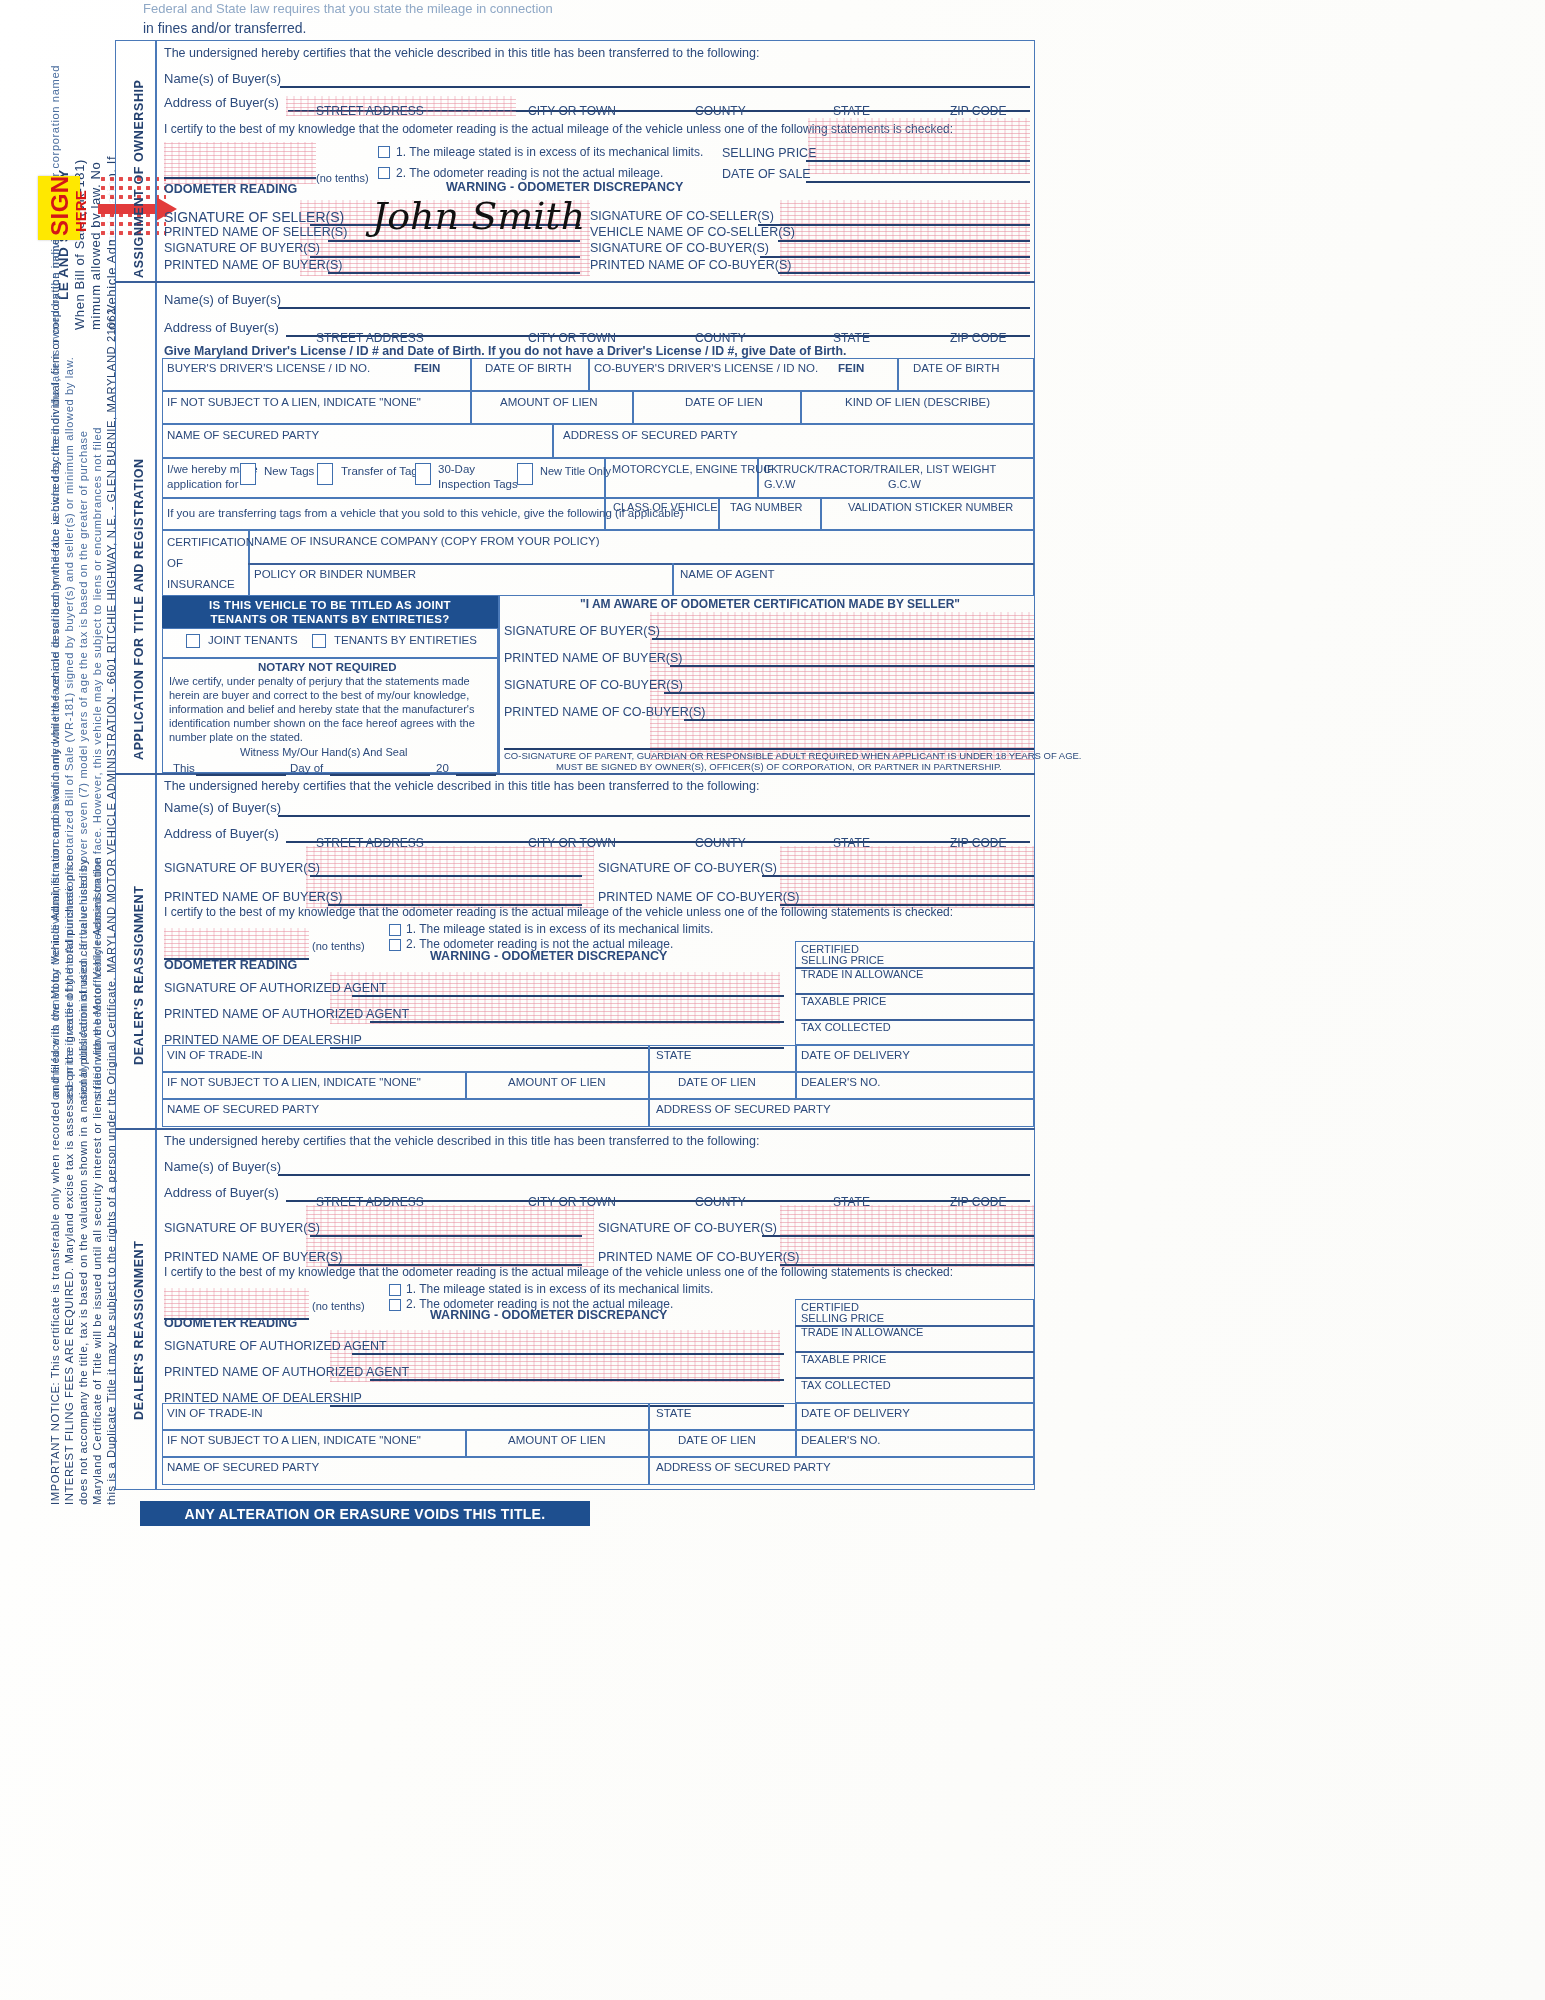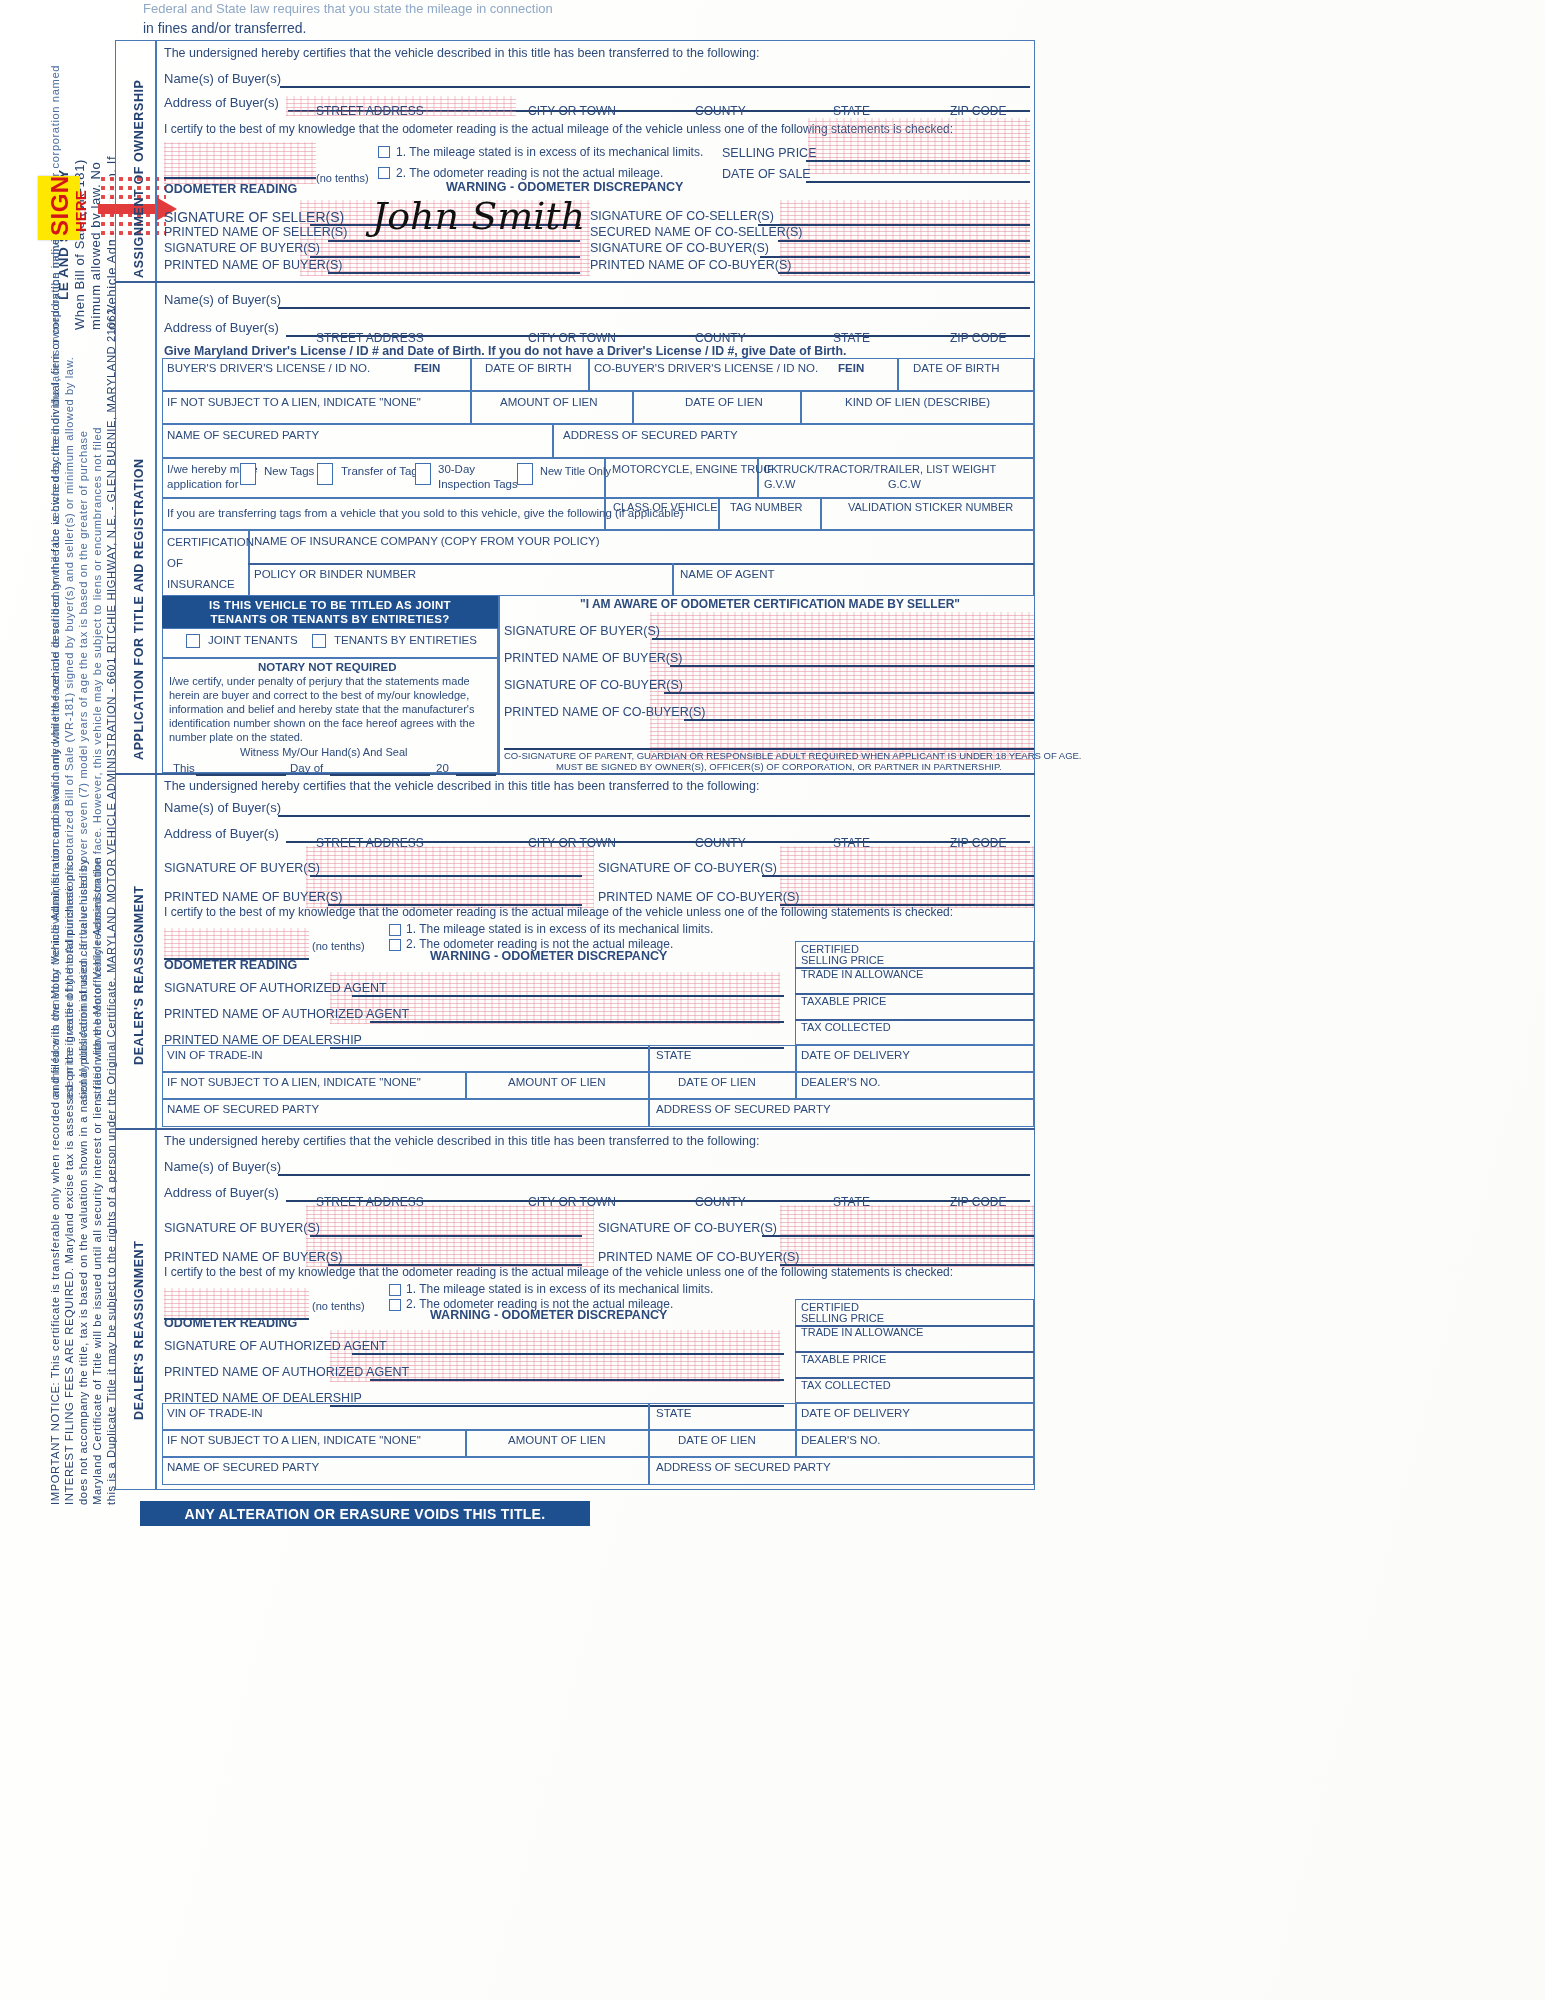--- a/index.html
+++ b/index.html
@@ -131,21 +131,21 @@
   <div class="ruleline" style="left:310px;top:224px;width:270px;"></div>
   <div class="t" style="left:164px;top:225px;font-size:12.5px;">PRINTED NAME OF SELLER(S)</div>
   <div class="ruleline" style="left:328px;top:240px;width:252px;"></div>
   <div class="t" style="left:164px;top:241px;font-size:12.5px;">SIGNATURE OF BUYER(S)</div>
   <div class="ruleline" style="left:310px;top:256px;width:270px;"></div>
   <div class="t" style="left:164px;top:258px;font-size:12.5px;">PRINTED NAME OF BUYER(S)</div>
   <div class="ruleline" style="left:328px;top:272px;width:252px;"></div>
 
   <div class="t" style="left:590px;top:209px;font-size:12.5px;">SIGNATURE OF CO-SELLER(S)</div>
   <div class="ruleline" style="left:758px;top:224px;width:272px;"></div>
-  <div class="t" style="left:590px;top:225px;font-size:12.5px;">SECURED NAME OF CO-SELLER(S)</div>
+  <div class="t" style="left:590px;top:225px;font-size:12.5px;">VEHICLE NAME OF CO-SELLER(S)</div>
   <div class="ruleline" style="left:778px;top:240px;width:252px;"></div>
   <div class="t" style="left:590px;top:241px;font-size:12.5px;">SIGNATURE OF CO-BUYER(S)</div>
   <div class="ruleline" style="left:760px;top:256px;width:270px;"></div>
   <div class="t" style="left:590px;top:258px;font-size:12.5px;">PRINTED NAME OF CO-BUYER(S)</div>
   <div class="ruleline" style="left:778px;top:272px;width:252px;"></div>
 
   <div class="sig" style="left:372px;top:194px;font-size:38px;">John Smith</div>
 
   <div class="t" style="left:164px;top:293px;font-size:13px;">Name(s) of Buyer(s)</div>
   <div class="ruleline" style="left:278px;top:307px;width:752px;"></div>

